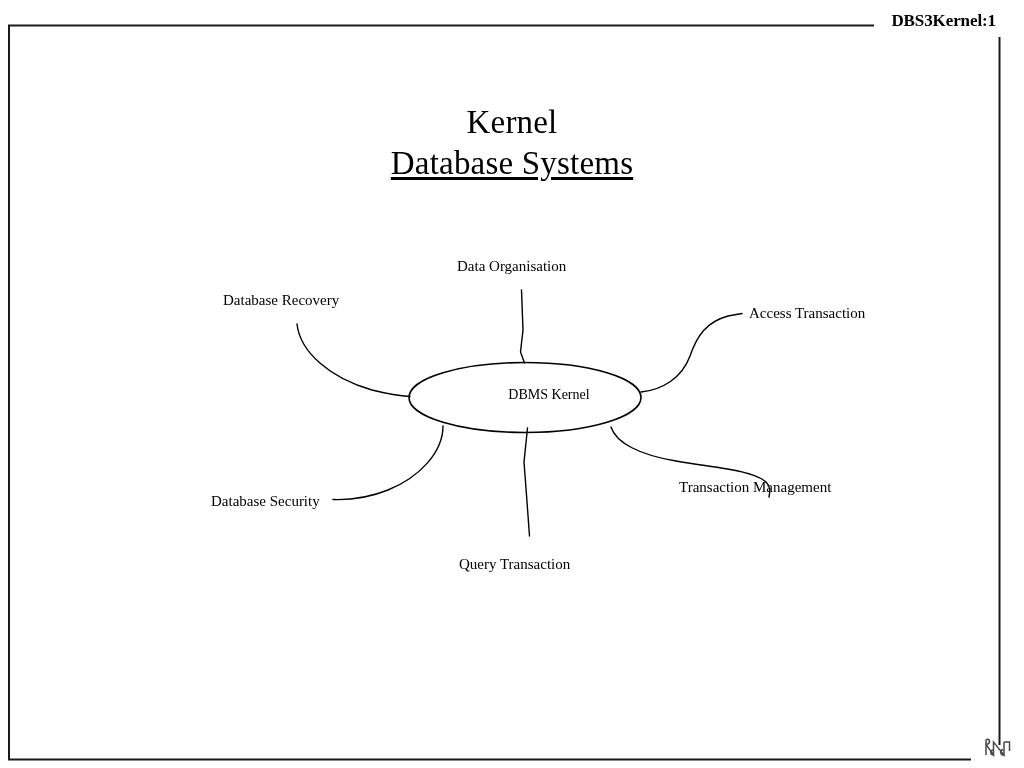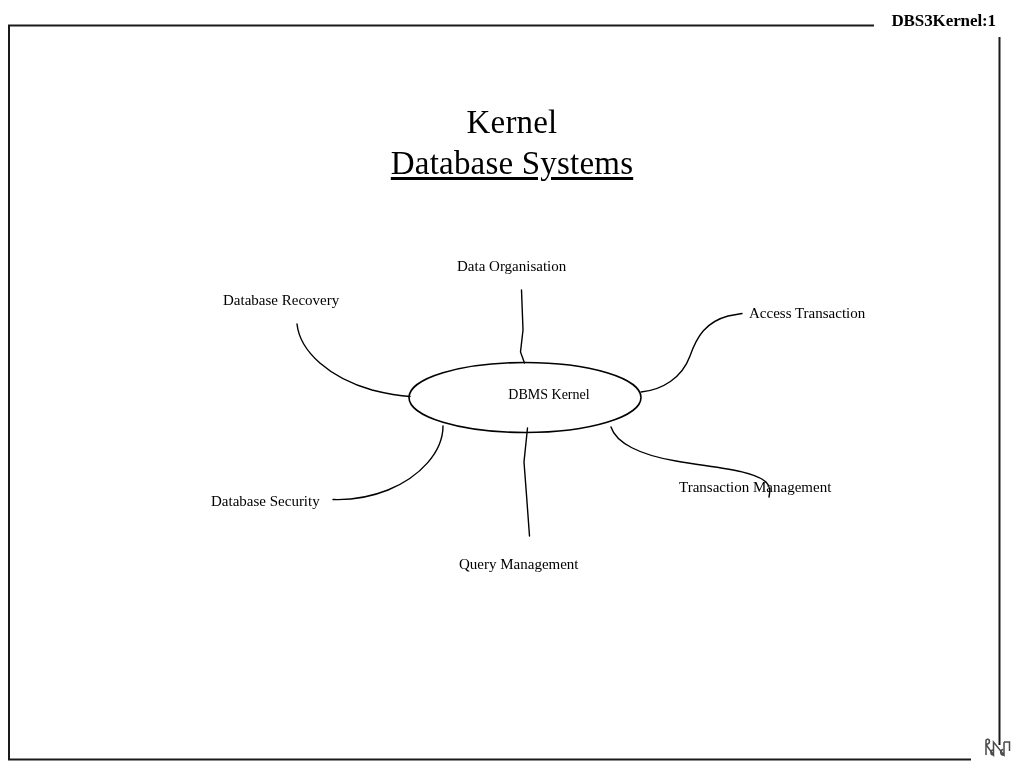--- a/index.html
+++ b/index.html
@@ -165,21 +165,21 @@
     <div class="node-label" id="label-data-organisation">Data Organisation</div>
 
     <div class="node-label" id="label-database-recovery">Database Recovery</div>
 
     <div class="node-label" id="label-access-mechanisms">Access Transaction</div>
 
     <div class="node-label" id="label-database-security">Database Security</div>
 
     <div class="node-label" id="label-transaction-management">Transaction Management</div>
 
-    <div class="node-label" id="label-query-management">Query Management</div>
+    <div class="node-label" id="label-query-management">Query Transaction</div>
   </div>
 
   <svg id="corner-mark" viewBox="0 0 34 30" aria-hidden="true">
     <g fill="none" stroke="#4a4a4a" stroke-width="1.5">
       <path d="M6 22 L6 8 C6 5.5, 9.5 5.5, 9.5 8.5 C9.5 11, 6 11.5, 6 11.5"></path>
       <path d="M6 11.5 L13.5 22 L13.5 9 L24 22 L24 9"></path>
       <path d="M13.5 22 C10 22, 10 17, 13.5 17"></path>
       <path d="M24 22 C20 22.5, 19.5 17, 23 16.5"></path>
       <path d="M24 9 L29.5 9 L29.5 18"></path>
     </g>

